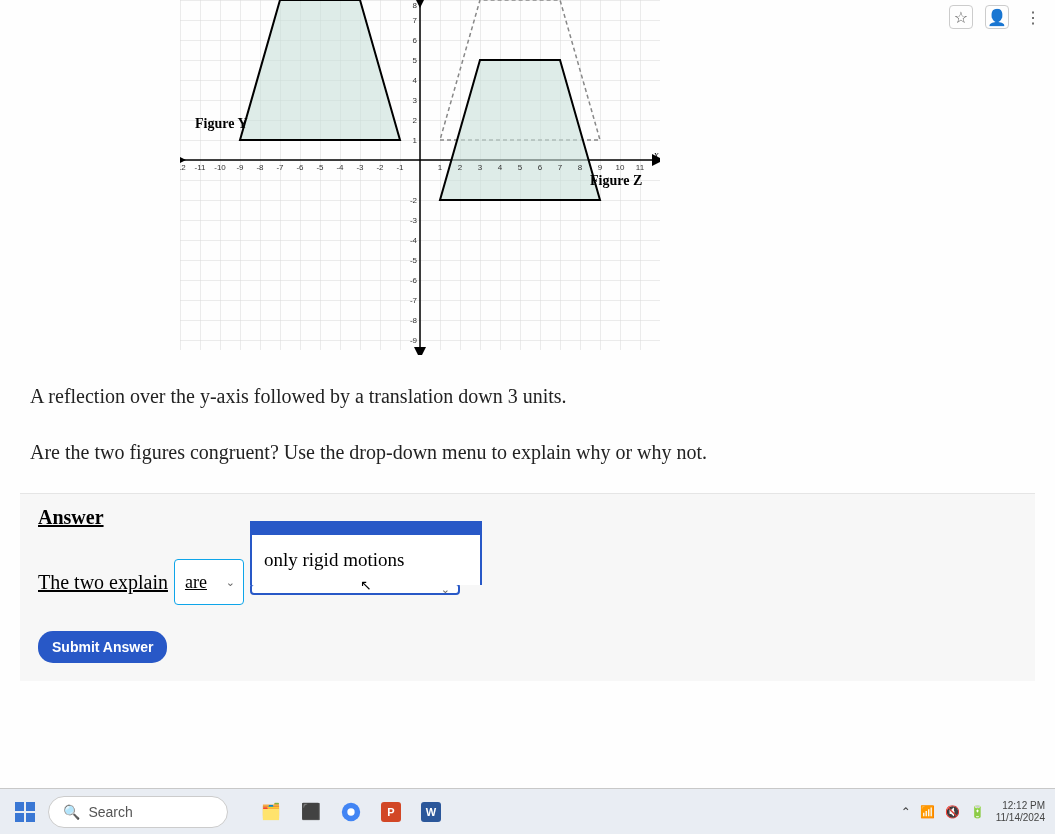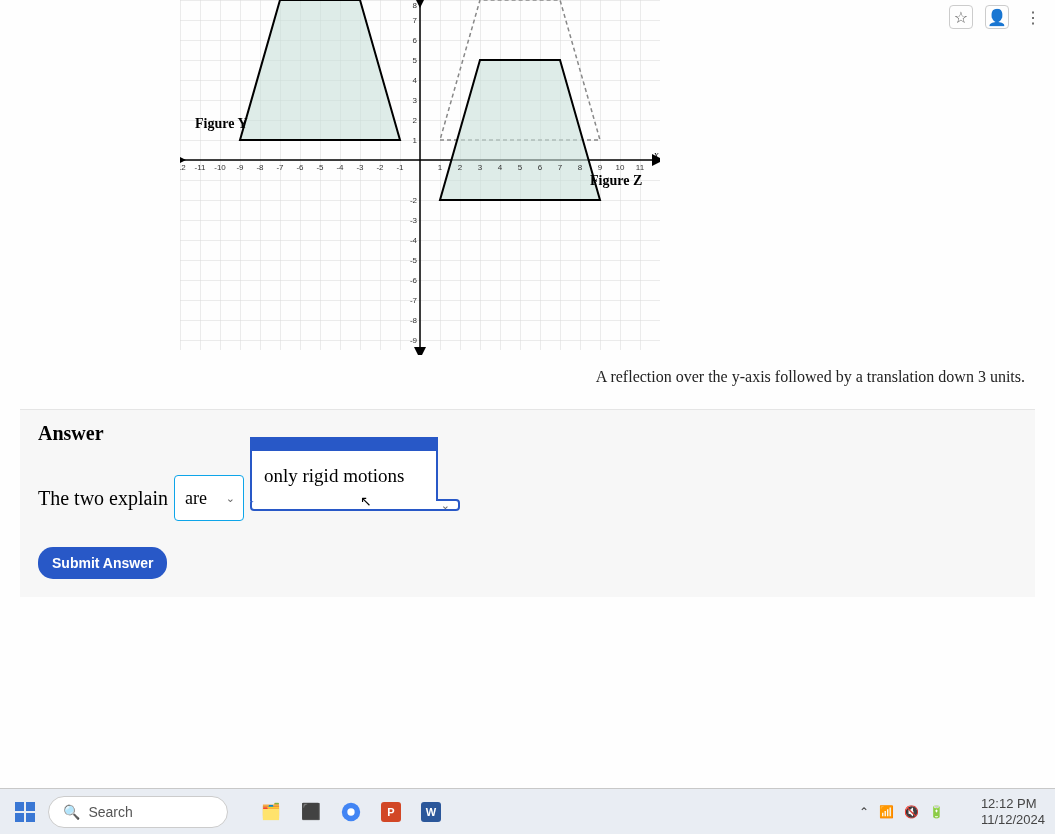--- a/index.html
+++ b/index.html
@@ -33,32 +33,32 @@
     .content-area {
       padding: 0 20px 10px 20px;
     }
     .chart-wrap {
       display: flex;
       justify-content: flex-start;
       padding-left: 160px;
     }
     svg.coord { display: block; }
     .problem-text {
-      font-size: 16px;
+      font-size: 20px;
       color: #222;
       line-height: 1.5;
-      margin: 10px 10px;
-      text-align: right;
+      margin: 26px 10px;
     }
     .answer-panel {
       background: #f7f7f7;
       border-top: 1px solid #e5e5e5;
       padding: 12px 18px 18px 18px;
       margin-top: 20px;
       position: relative;
+      text-decoration: underline;
     }
     .answer-header {
       font-family: Georgia, serif;
       font-size: 20px;
       font-weight: 600;
       margin-bottom: 30px;
     }
     .sentence {
       font-size: 20px;
       line-height: 2;
@@ -87,21 +87,21 @@
     .chev {
       position: absolute;
       right: 8px;
       font-size: 11px;
       color: #666;
     }
     .dropdown-popup {
       position: absolute;
       bottom: 100%;
       left: -2px;
-      width: 188px;
+      width: 232px;
       background: #fff;
       border: 2px solid #2858c7;
       border-bottom: none;
       font-size: 19px;
     }
     .dropdown-popup .bar {
       height: 12px;
       background: #2858c7;
     }
     .dropdown-popup .opt {
@@ -160,21 +160,21 @@
       align-items: center;
     }
     .tray {
       margin-left: auto;
       display: flex;
       align-items: center;
       gap: 10px;
       font-size: 12px;
       color: #444;
     }
-    .clock { text-align: left; line-height: 1.2; font-size: 13px; margin-left: 27px;}
+    .clock { text-align: right; line-height: 1.2; font-size: 10px;}
     .tb-icon { width: 26px; height: 26px; display:flex; align-items:center; justify-content:center; border-radius:4px;}
     .cursor-arrow {
       position: absolute;
       font-size: 14px;
       color: #000;
       pointer-events: none;
     }
   </style>
 </head>
 <body>
@@ -253,20 +253,21 @@
           <text x="237" y="343">-9</text>
       </g>
 
       <text x="15" y="128" font-size="14" font-family="Georgia" font-weight="bold" fill="#000">Figure Y</text>
       <text x="410" y="185" font-size="14" font-family="Georgia" font-weight="bold" fill="#000">Figure Z</text>
       <text x="474" y="158" font-size="10" font-style="italic">x</text>
     </svg>
   </div>
 
   <p class="problem-text">A reflection over the y-axis followed by a translation down 3 units.</p>
+  <p class="problem-text" style="max-width:760px">Are the two figures congruent? Use the drop-down menu to explain why or why not.</p>
 
   <div class="answer-panel">
     <div class="answer-header">Answer</div>
 
     <div class="sentence">
       <span>The two explain</span>
       <span class="select-box">
         <span>are</span>
         <span class="chev">⌄</span>
       </span>
@@ -318,16 +319,16 @@
       <div style="width:20px;height:20px;background:#2b579a;border-radius:3px;color:#fff;font-size:11px;font-weight:bold;display:flex;align-items:center;justify-content:center">W</div>
     </div>
   </div>
   <div class="tray">
     <span>⌃</span>
     <span>📶</span>
     <span>🔇</span>
     <span>🔋</span>
     <div class="clock">
       <div>12:12 PM</div>
-      <div>11/12/2024</div>
+      <div>11/14/2024</div>
     </div>
   </div>
 </div>
 
 </body></html>

